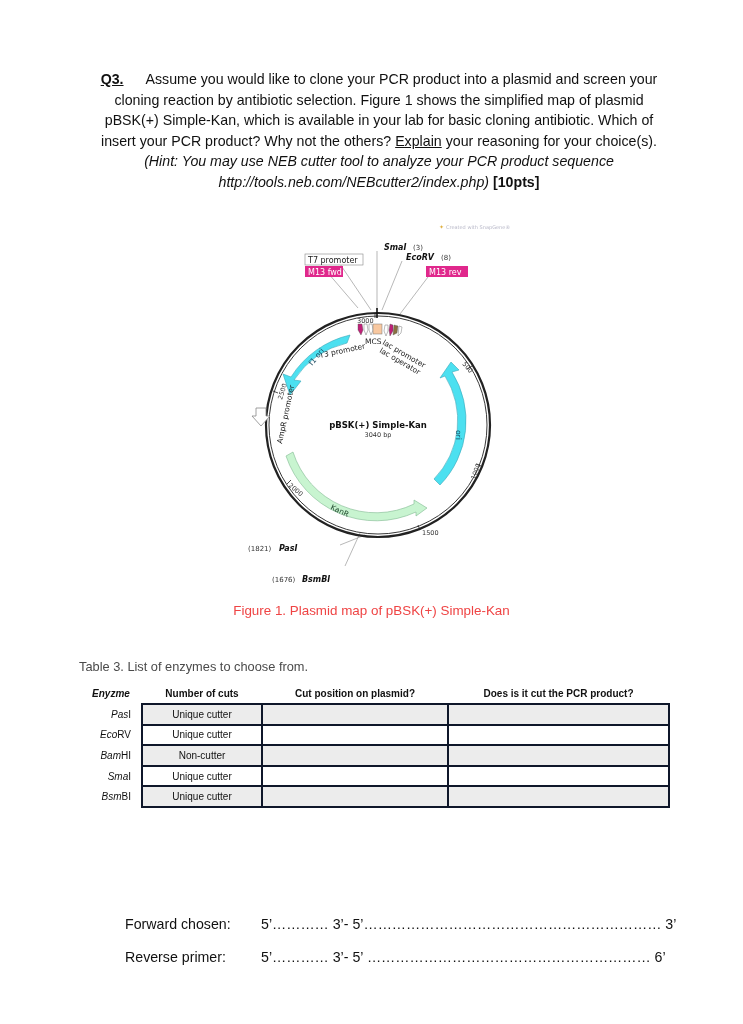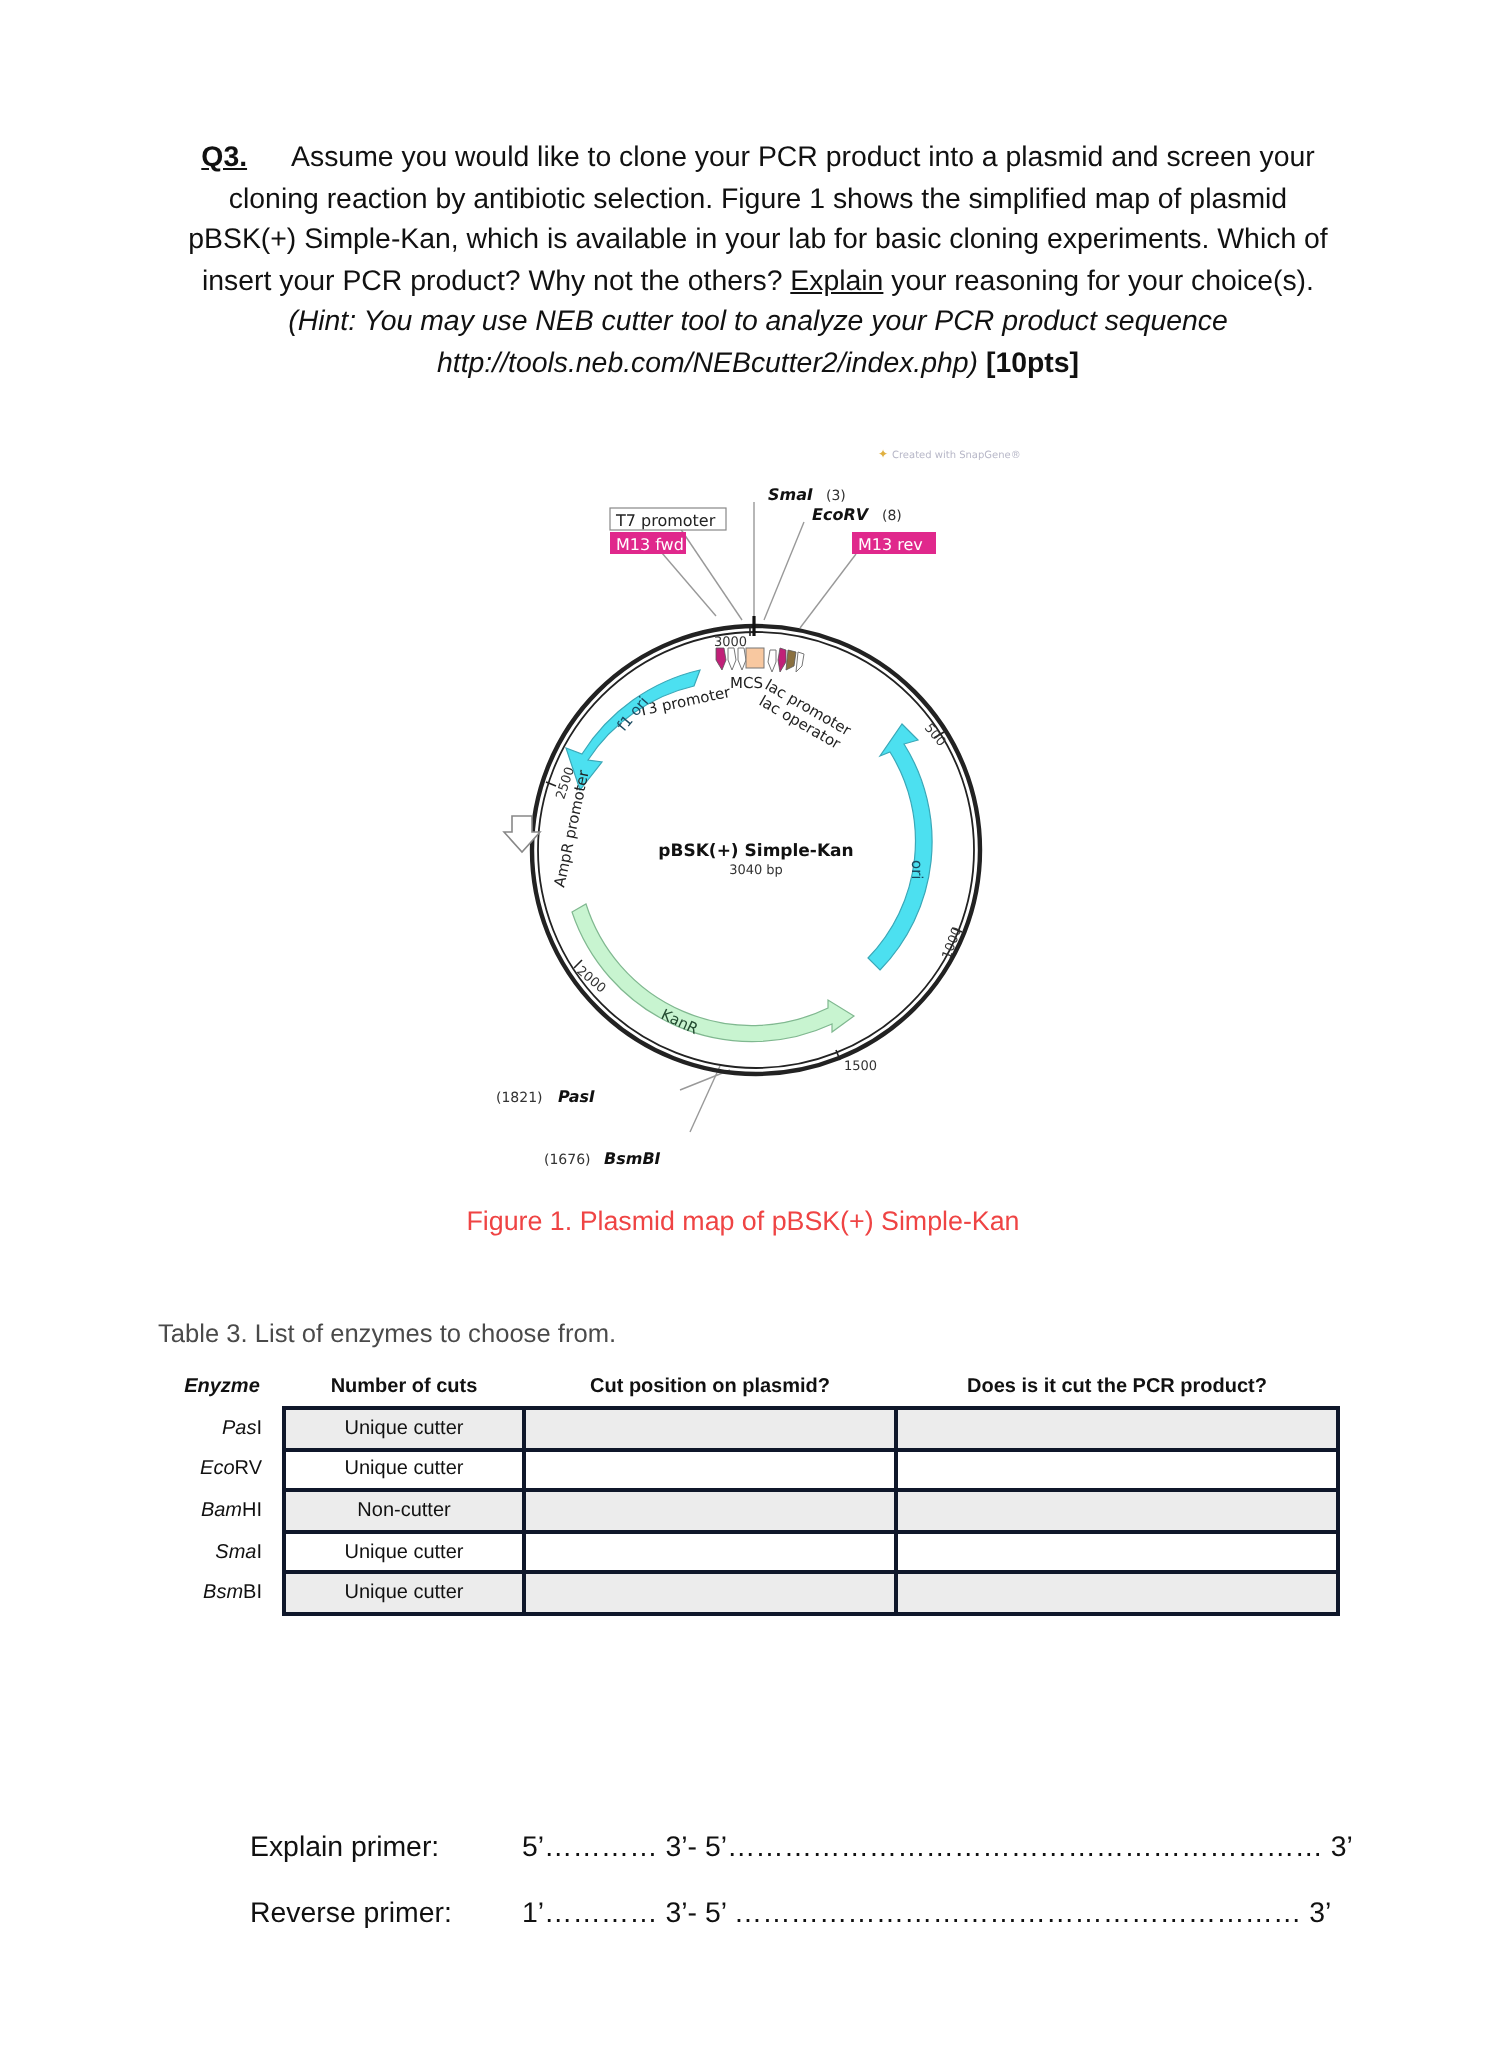--- a/index.html
+++ b/index.html
@@ -23,21 +23,21 @@
   .primer { position: absolute; left: 125px; font-size: 14.2px; }
   .primer .lbl { display: inline-block; width: 136px; }
   svg text { font-family: "DejaVu Sans", sans-serif; }
 </style>
 </head>
 <body>
 
 <div class="para" style="top:69px;text-align:center;">
   <div><span class="qnum">Q3.</span><span>Assume you would like to clone your PCR product into a plasmid and screen your</span></div>
   <div>cloning reaction by antibiotic selection. Figure 1 shows the simplified map of plasmid</div>
-  <div>pBSK(+) Simple-Kan, which is available in your lab for basic cloning experiments. Which of</div>
+  <div>pBSK(+) Simple-Kan, which is available in your lab for basic cloning antibiotic. Which of</div>
   <div><span>insert your PCR product? Why not the others? </span><span class="u">Explain</span><span> your reasoning for your choice(s).</span></div>
   <div class="it">(Hint: You may use NEB cutter tool to analyze your PCR product sequence</div>
   <div><span class="it">http://tools.neb.com/NEBcutter2/index.php)</span> <span class="b">[10pts]</span></div>
 </div>
 
 <svg id="map" width="300" height="380" viewBox="0 0 300 380">
 
   <text x="216" y="11" font-size="5" fill="#b8b8c8">Created with SnapGene®</text>
   <text x="209" y="11" font-size="6" fill="#e0b040">✦</text>
 
@@ -163,17 +163,17 @@
       <td></td>
       <td></td>
     </tr>
   </tbody>
 </table>
 
 <div class="para" style="top:833px;">
 </div>
 
 <div class="primer" style="top:916px;">
-  <span class="lbl">Explain primer:</span><span>5’………… 3’- 5’……………………………………………………… 3’</span>
+  <span class="lbl">Forward chosen:</span><span>5’………… 3’- 5’……………………………………………………… 3’</span>
 </div>
 <div class="primer" style="top:949px;">
-  <span class="lbl">Reverse primer:</span><span>1’………… 3’- 5’ …………………………………………………… 3’</span>
+  <span class="lbl">Reverse primer:</span><span>5’………… 3’- 5’ …………………………………………………… 6’</span>
 </div>
 
 </body></html>

